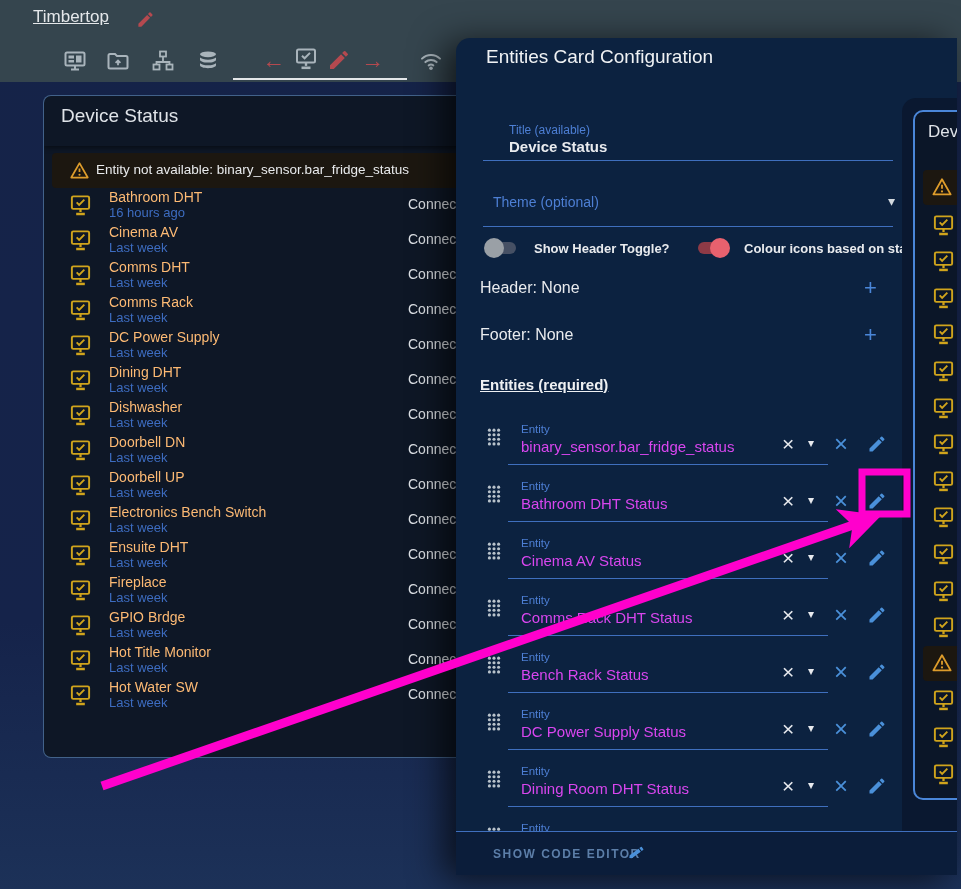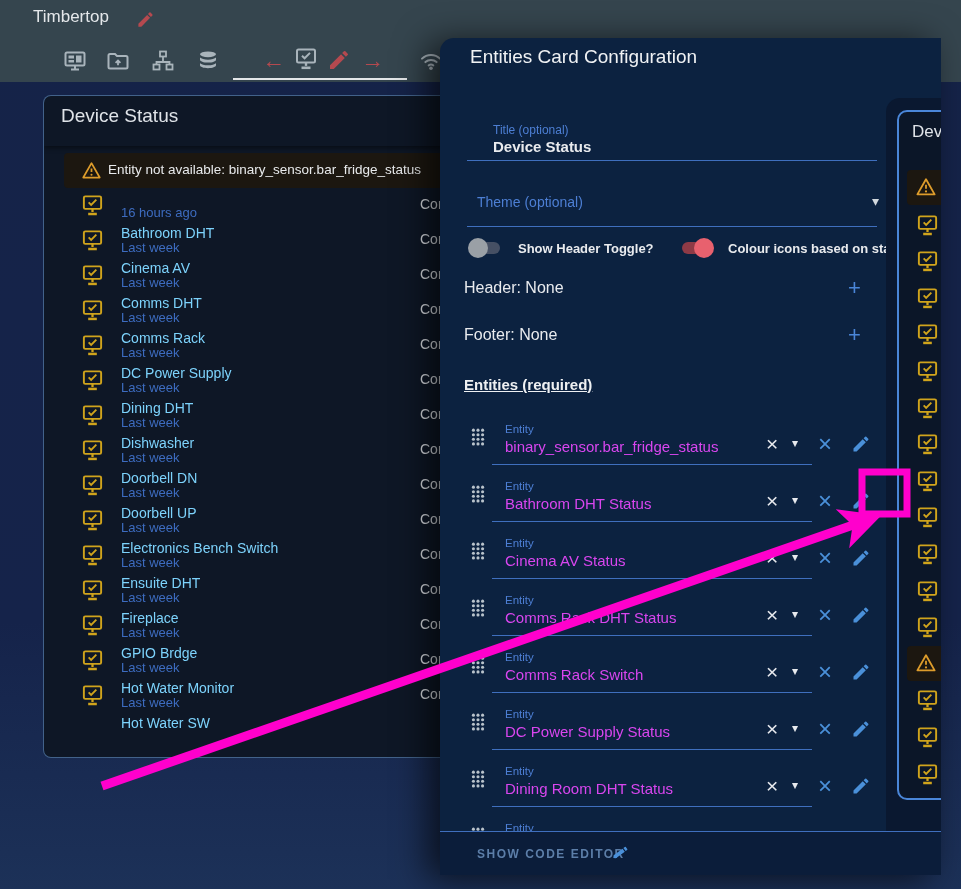--- a/index.html
+++ b/index.html
@@ -2,48 +2,48 @@
 <html><head>
 <meta charset="utf-8">
 <style>
   html,body{margin:0;padding:0;background:#0a0f1e;}
   *{box-sizing:border-box;font-family:"Liberation Sans",sans-serif;}
   #stage{position:relative;width:961px;height:889px;overflow:hidden;
     background:linear-gradient(180deg,#152348 0%,#15234a 70%,#1c3158 100%);}
   svg.ic{display:block;}
   
   #topbar{position:absolute;left:0;top:0;width:961px;height:82px;background:#35454e;z-index:2;}
-  #app-title{position:absolute;left:33px;top:7px;font-size:17px;color:#e4e7ea;}
+  #app-title{position:absolute;left:33px;top:7px;font-size:17px;color:#e4e7ea;text-decoration:underline;}
   #title-pencil{position:absolute;left:136px;top:10px;width:19px;height:19px;color:#b5494f;}
   .tab-ic{position:absolute;top:49px;width:24px;height:24px;color:#a9b4bb;}
   .tab-ic.red{color:#b5494f;}
   .tab-arrow{position:absolute;top:46px;font-size:23px;color:#b5494f;line-height:28px;}
   #tab-underline{position:absolute;left:233px;top:78px;width:174px;height:2px;background:#e3e6e8;}
   
   #device-card{position:absolute;left:43px;top:95px;width:427px;height:663px;background:#0e1726;
     border:1px solid rgba(110,160,220,.55);border-radius:8px;overflow:hidden;z-index:3;}
   #dc-header{position:relative;height:50px;box-shadow:0 2px 5px rgba(0,0,0,.45);}
   #dc-title{position:absolute;left:17px;top:9px;font-size:19px;color:#dfe3e8;}
-  #dc-body{position:absolute;left:12px;top:57px;right:0;}
+  #dc-body{position:absolute;left:0;top:57px;right:0;}
   .dc-warning{position:relative;height:35px;margin:0 8px 0 8px;background:#1c1710;border-radius:4px;}
   .dc-warning .w-ic{position:absolute;left:17px;top:7px;width:21px;height:21px;color:#dd9c2b;}
   .dc-warning .w-txt{position:absolute;left:44px;top:9px;font-size:13.5px;color:#e8eaec;}
   .dc-row{position:relative;height:35px;}
   .dc-row .m-ic{position:absolute;left:25px;top:6px;width:23px;height:23px;color:#d0a41c;}
-  .dc-name{position:absolute;left:65px;top:1px;font-size:14px;color:#7dd3fc;margin-top:36px;}
+  .dc-name{position:absolute;left:65px;top:1px;font-size:14px;color:#fdba74;}
   .dc-time{position:absolute;left:65px;top:17px;font-size:13px;color:#3d6cc0;}
   .dc-status{position:absolute;left:364px;top:8px;font-size:14px;color:#dde1e6;white-space:nowrap;}
   
   #edit-toolbar{position:absolute;left:43px;top:760px;width:427px;height:54px;
     border:1px solid #3b5c93;border-radius:8px;z-index:3;}
   #edit-button{position:absolute;left:14px;top:11px;width:58px;height:31px;background:#1b2a46;
     border-radius:4px;color:#878e96;font-size:12px;letter-spacing:2px;text-align:center;line-height:31px;}
   .et-ic{position:absolute;top:10px;font-size:21px;color:#9aa1a8;}
   
-  #dialog{position:absolute;left:440px;top:38px;width:501px;height:837px;background:#0c2240;
+  #dialog{position:absolute;left:456px;top:38px;width:501px;height:837px;background:#0c2240;
     border-top-left-radius:14px;box-shadow:-12px 4px 34px rgba(0,0,0,.65);overflow:hidden;z-index:10;}
   #dlg-title{position:absolute;left:30px;top:8px;font-size:19px;color:#f0f2f4;}
   .fld-label{position:absolute;font-size:12px;color:#4d7fd4;}
   .fld-value{position:absolute;font-size:15px;font-weight:bold;color:#e9ebee;}
   .fld-line{position:absolute;left:27px;width:410px;height:1px;background:#3f6fbe;}
   #theme-caret{position:absolute;left:432px;top:155px;font-size:14px;color:#d3d9de;}
   .toggle{position:absolute;width:34px;height:20px;}
   .toggle .track{position:absolute;left:2px;top:4px;width:30px;height:12px;border-radius:6px;background:#465064;}
   .toggle .thumb{position:absolute;left:0;top:0;width:20px;height:20px;border-radius:50%;background:#9aa0a6;}
   .toggle.on .track{background:#8e3a46;}
@@ -312,41 +312,41 @@
           </svg>
           <div class="dc-name">GPIO Brdge</div>
           <div class="dc-time">Last week</div>
           <div class="dc-status">Connected</div>
         </div>
 
         <div class="dc-row">
           <svg class="m-ic ic">
             <use href="#i-monitor"></use>
           </svg>
-          <div class="dc-name">Hot Water Monitor</div>
+          <div class="dc-name">Hot Title Monitor</div>
           <div class="dc-time">Last week</div>
           <div class="dc-status">Connected</div>
         </div>
 
         <div class="dc-row">
           <svg class="m-ic ic">
             <use href="#i-monitor"></use>
           </svg>
           <div class="dc-name">Hot Water SW</div>
           <div class="dc-time">Last week</div>
           <div class="dc-status">Connected</div>
         </div>
       </div>
   </div>
 
 
   <div id="dialog">
     <div id="dlg-title">Entities Card Configuration</div>
 
-    <div class="fld-label" style="left:53px;top:85px">Title (optional)</div>
+    <div class="fld-label" style="left:53px;top:85px">Title (available)</div>
     <div class="fld-value" style="left:53px;top:100px">Device Status</div>
     <div class="fld-line" style="top:122px"></div>
 
     <div class="fld-label" style="left:37px;top:156px;font-size:14px">Theme (optional)</div>
     <div id="theme-caret">▾</div>
     <div class="fld-line" style="top:188px"></div>
 
     <div class="toggle" id="toggle-0" style="left:28px;top:200px">
       <div class="track"></div>
         <div class="thumb"></div>
@@ -426,21 +426,21 @@
           <svg class="edit-pencil ic">
             <use href="#i-pencil"></use>
           </svg>
         </div>
 
         <div class="ent-row">
           <svg class="drag ic">
             <use href="#i-drag"></use>
           </svg>
           <div class="e-label">Entity</div>
-          <div class="e-value">Comms Rack Switch</div>
+          <div class="e-value">Bench Rack Status</div>
           <div class="e-line"></div>
           <div class="clear-x">×</div>
           <div class="sel-caret">▾</div>
           <div class="del-x">×</div>
           <svg class="edit-pencil ic">
             <use href="#i-pencil"></use>
           </svg>
         </div>
 
         <div class="ent-row">

